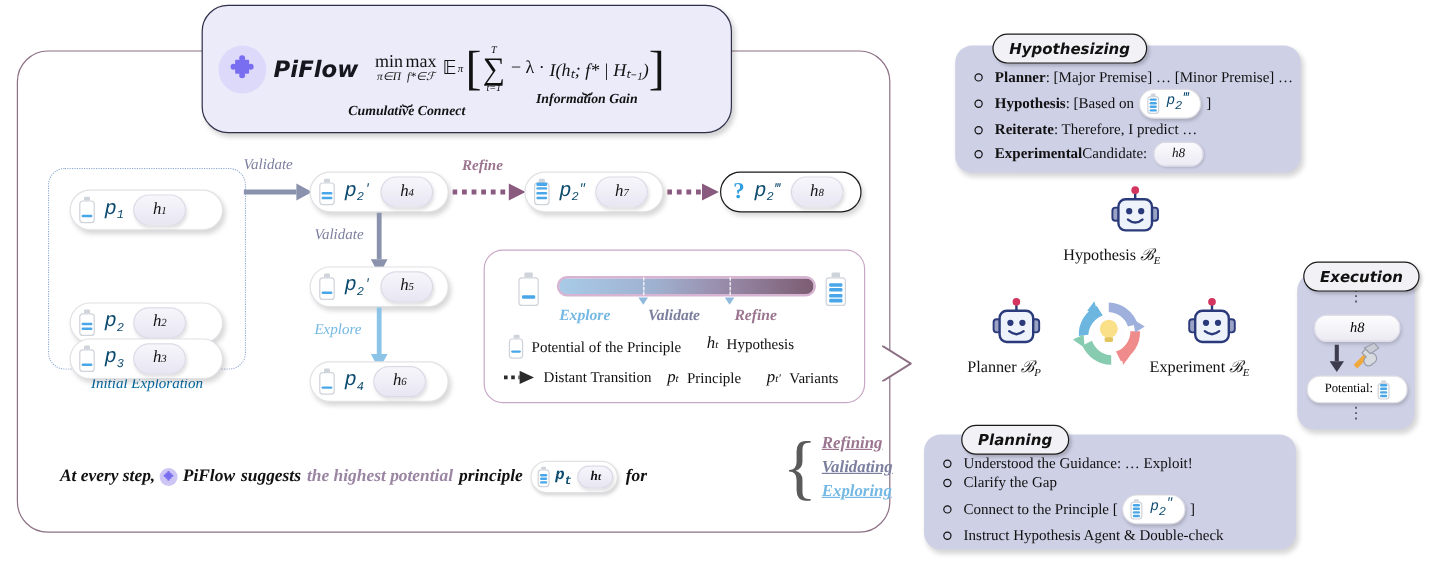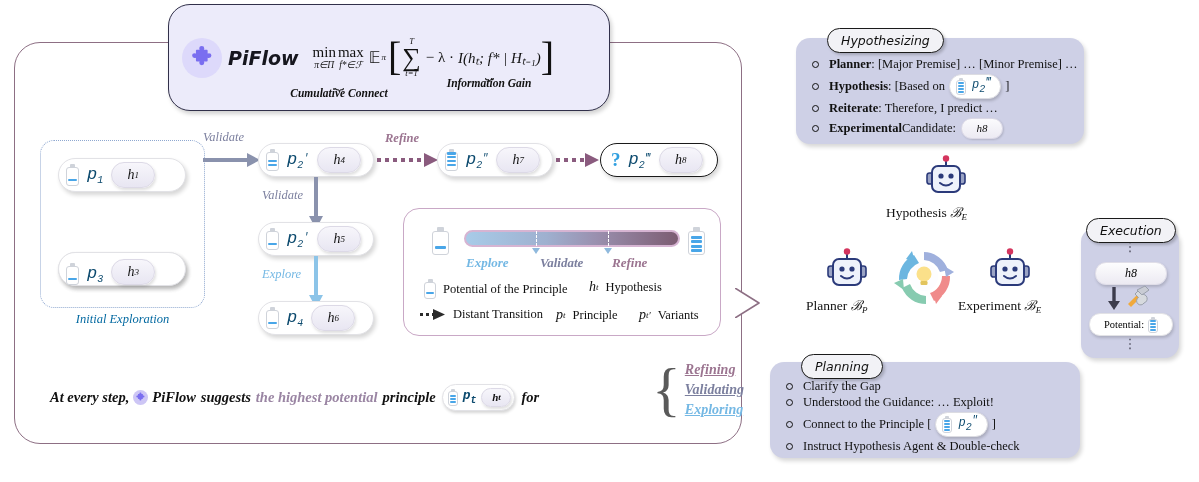--- a/index.html
+++ b/index.html
@@ -164,21 +164,21 @@
   .brace-items div{font-style:italic;font-weight:bold;font-size:14px;text-decoration:underline;}
 
   
   .panel{
     background:#ced0e6;border-radius:14px;box-sizing:border-box;
     box-shadow:2px 3px 4px rgba(0,0,0,.16);
   }
   .panel-tag{
     position:absolute;background:#f2f2f6;border:1.5px solid #1a1a1a;border-radius:14px;
     height:23px;display:flex;align-items:center;justify-content:center;
-    font-family:"DejaVu Sans",sans-serif;font-weight:normal;font-style:italic;font-size:12.5px;color:#111;
+    font-family:"DejaVu Sans",sans-serif;font-weight:bold;font-style:italic;font-size:12.5px;color:#111;
     padding:0 13px;box-shadow:2px 2px 3px rgba(0,0,0,.2);
   }
   .bullet-row{display:flex;align-items:center;font-size:12.5px;color:#111;line-height:1.05;margin-bottom:3px;}
   .bullet-o{
     width:7px;height:7px;border:1.8px solid #111;border-radius:50%;margin-right:10px;flex:none;box-sizing:border-box;
   }
   .bullet-row b{font-weight:bold;}
   .inline-card{
     display:inline-flex;align-items:center;background:#fff;border:1px solid #dcdce2;border-radius:13px;
     height:23px;padding:0 9px 0 6px;margin:0 4px;box-shadow:1px 2px 3px rgba(0,0,0,.18);
@@ -296,21 +296,21 @@
           <i></i>
         </div>
       </div>
     <div class="pname"><span>p</span><span class="sb">2</span></div>
     <div class="hchip">
         <span>h</span>
         <span class="sb">2</span>
       </div>
   </div>
 
-  <div class="abs pcard" style="left:58px;top:252px;width:128px;align-items:flex-end;">
+  <div class="abs pcard" style="left:58px;top:282px;width:128px;">
     <div class="bat">
         <div class="cap"></div>
         <div class="body"></div>
         <div class="bars">
           <i></i>
         </div>
       </div>
     <div class="pname"><span>p</span><span class="sb">3</span></div>
     <div class="hchip">
         <span>h</span>
@@ -669,25 +669,25 @@
     <div class="dots-v" style="position:absolute;left:0;right:0;bottom:10px;">⋮</div>
   </div>
   <div class="panel-tag" style="left:1086px;top:218px;">Execution</div>
 
   <div class="abs panel" style="left:770px;top:362px;width:310px;height:96px;"></div>
   <div class="panel-tag" style="left:801px;top:354px;">Planning</div>
 
   <div class="abs" style="left:786px;top:380px;width:292px;">
     <div class="bullet-row">
       <span class="bullet-o"></span>
-      <span>Clarify the Gap</span>
+      <span>Understood the Guidance: … Exploit!</span>
     </div>
     <div class="bullet-row">
       <span class="bullet-o"></span>
-      <span>Understood the Guidance: … Exploit!</span>
+      <span>Clarify the Gap</span>
     </div>
     <div class="bullet-row">
       <span class="bullet-o"></span>
       <span>Connect to the Principle [</span>
       <span class="inline-card">
         <span class="bat" style="width:10px;height:17px;">
             <span class="cap" style="left:3px;width:4px;height:2px;"></span>
             <span class="body" style="top:2px;width:10px;height:15px;"></span>
             <span class="bars" style="left:2px;right:2px;bottom:2px;gap:1px;">
               <i style="height:2px;"></i>

